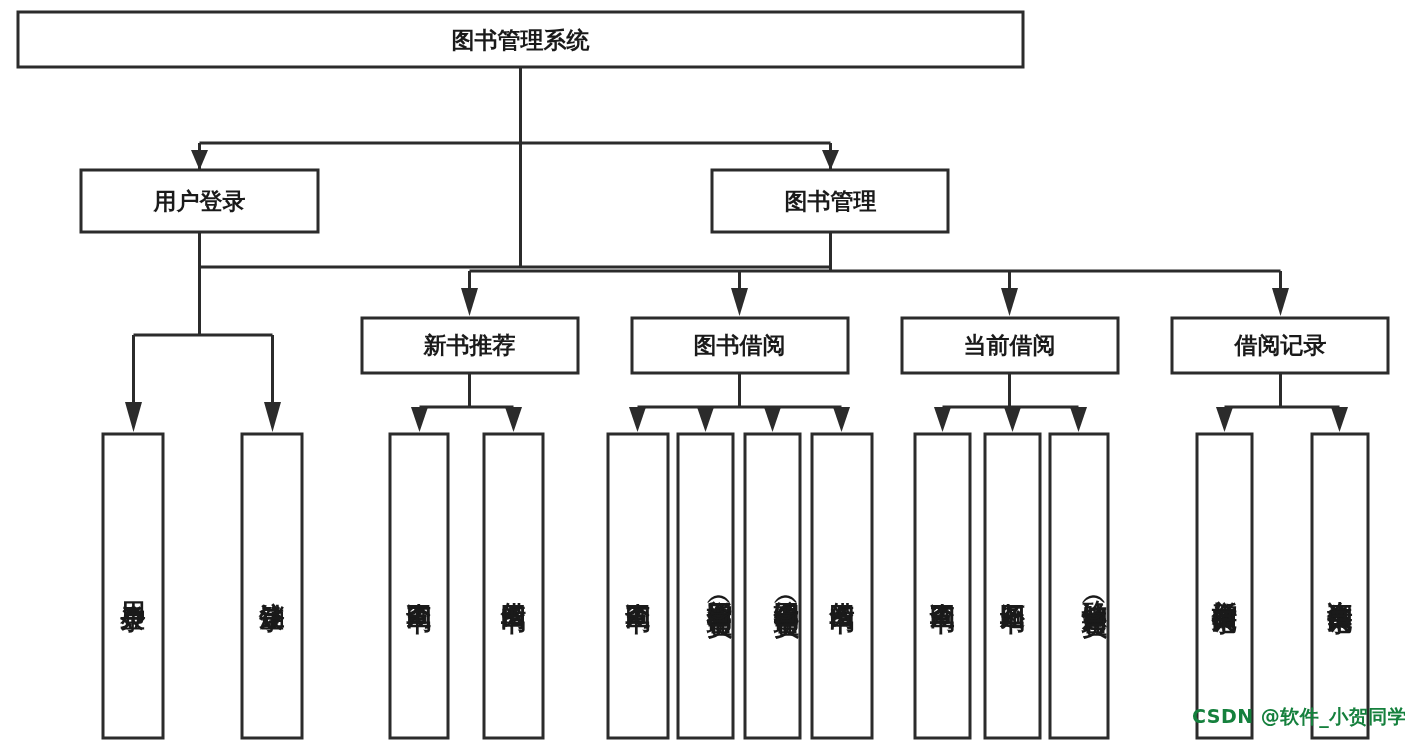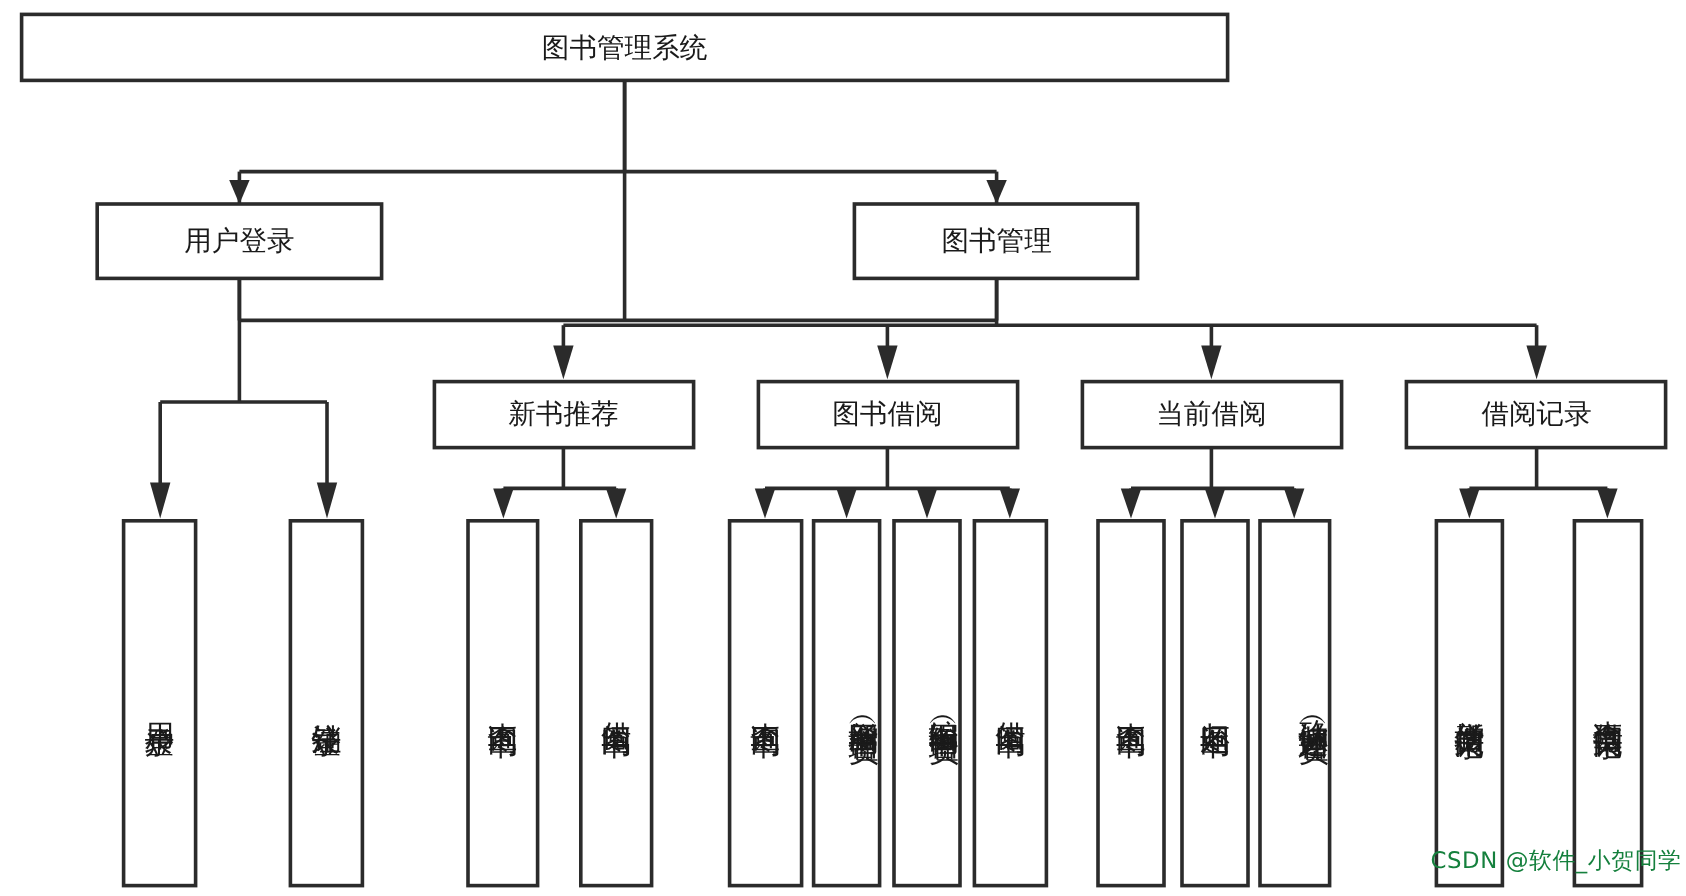--- a/index.html
+++ b/index.html
@@ -7,20 +7,21 @@
     padding: 0;
     background: #ffffff;
   }
   #diagram-root {
     position: relative;
     width: 1405px;
     height: 747px;
     background: #ffffff;
     font-family: "DejaVu Sans", "Liberation Sans", sans-serif;
     overflow: hidden;
+    font-weight: bold;
   }
   svg.diagram-canvas {
     position: absolute;
     left: 0;
     top: 0;
     width: 1405px;
     height: 747px;
   }
   .node-rect {
     fill: #ffffff;

